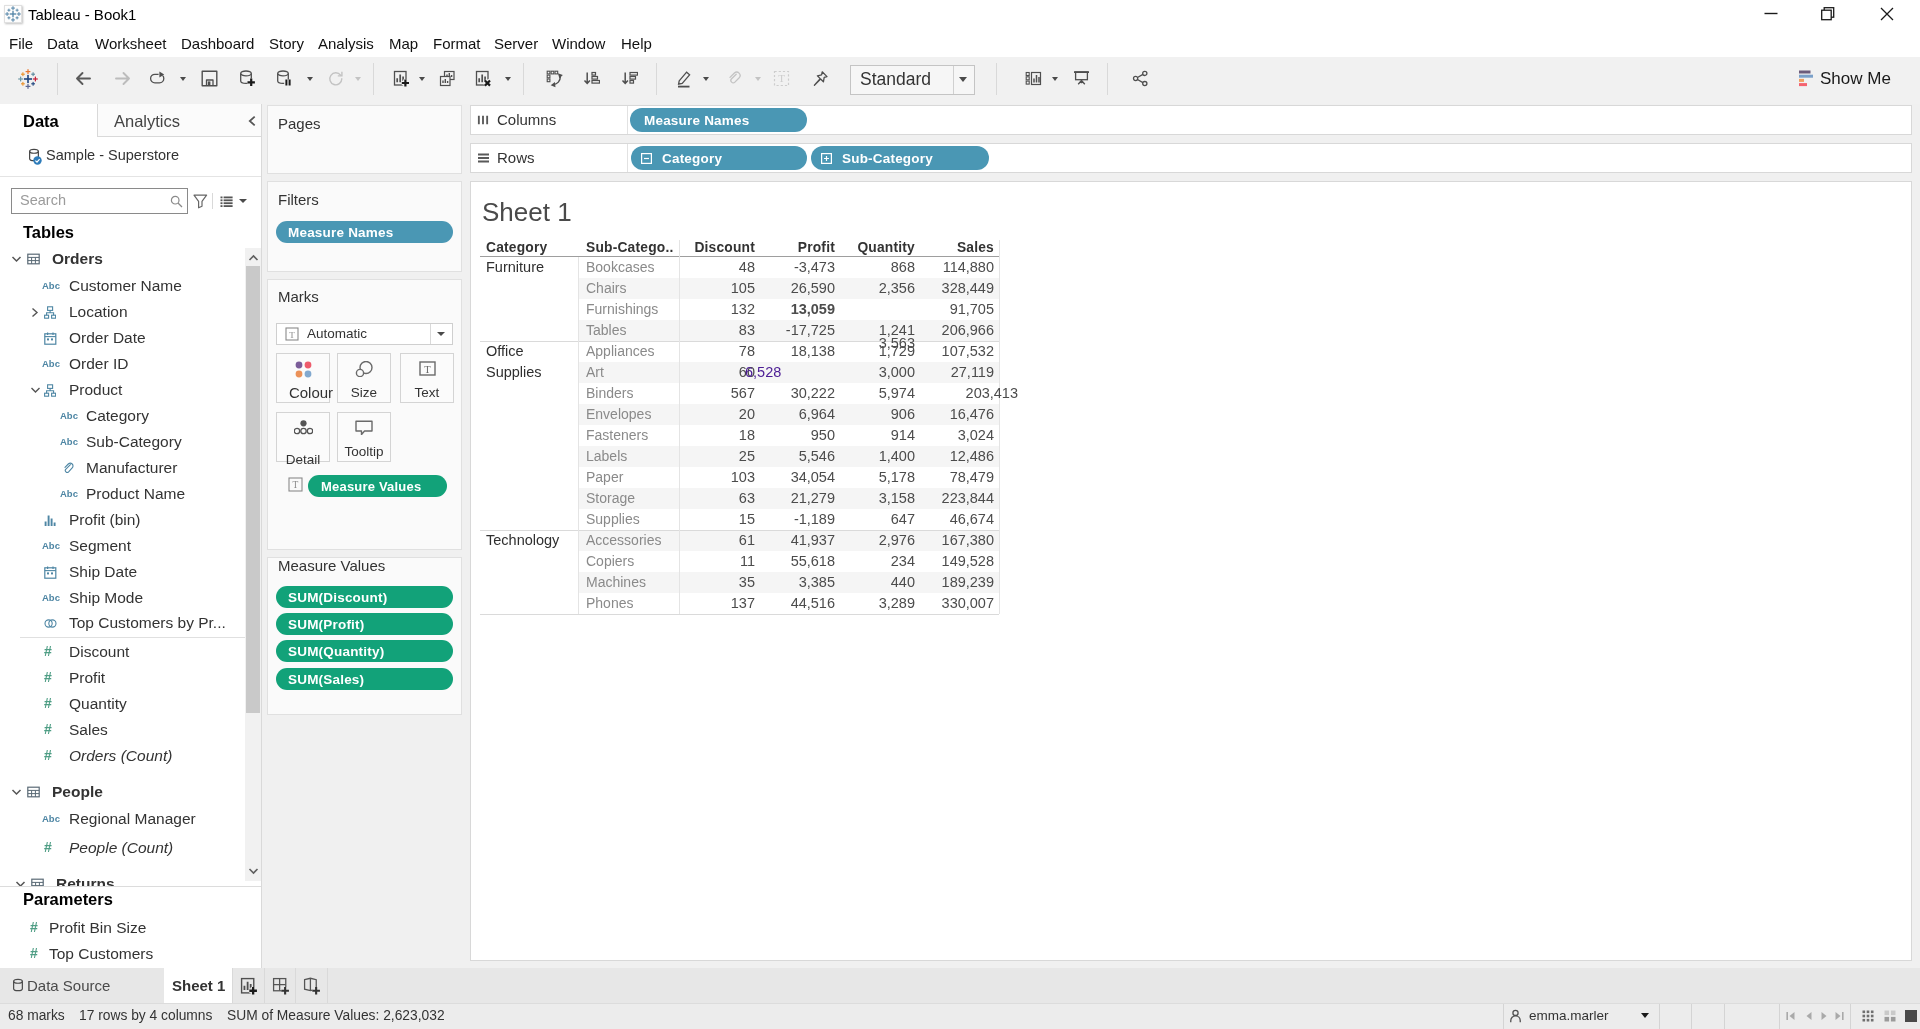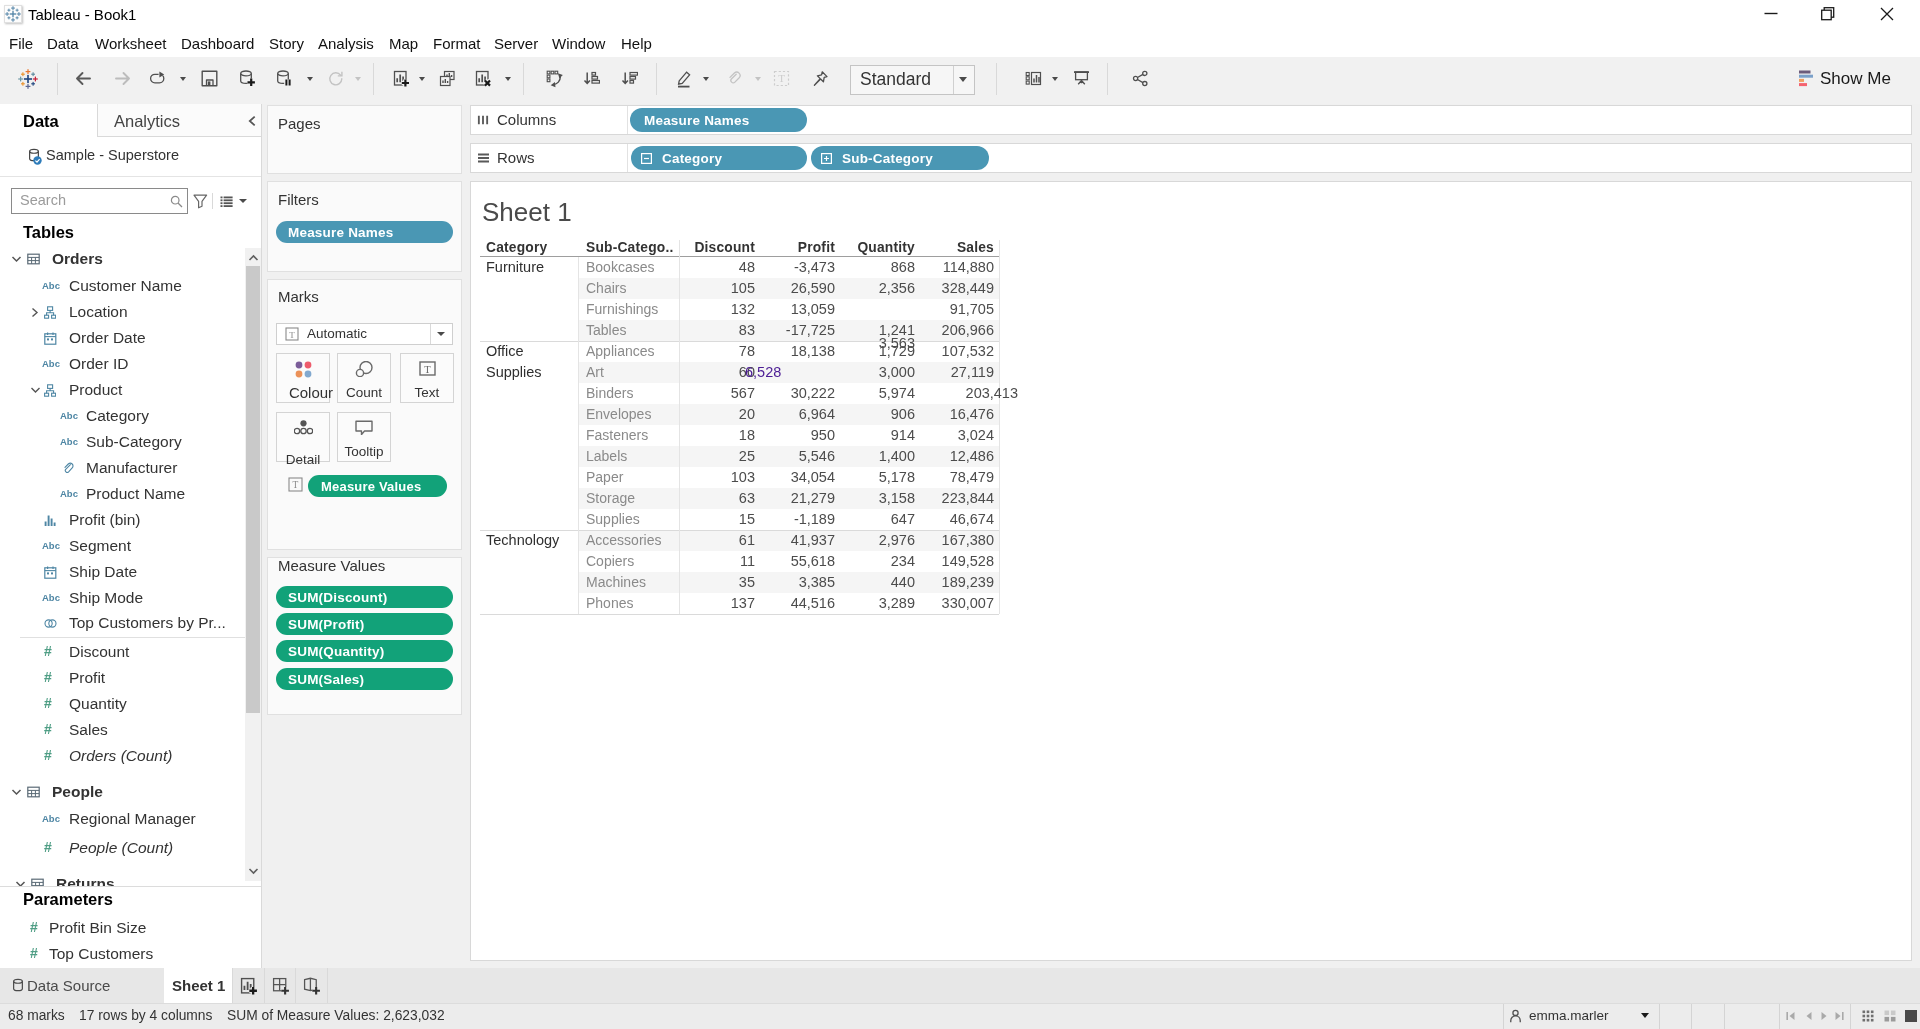--- a/index.html
+++ b/index.html
@@ -389,21 +389,21 @@
     <circle cx="14" cy="4" r="3.4" fill="#ee5c6c"></circle>
     <circle cx="5" cy="13" r="3.4" fill="#eb9158"></circle>
     <circle cx="14" cy="13" r="3.4" fill="#82a9cf"></circle>
   </svg>
 <div class="lb" style="left:276px;top:393px;width:70px;text-align:center;font-size:15px;color:#333">Colour</div>
 <div class="abs" style="left:337px;top:353px;width:54px;height:50px;background:#fbfbfb;border:1px solid #d4d4d4;"></div>
 <svg class="abs" style="left:355.0px;top:361px" width="18" height="16" viewBox="0 0 18 16">
     <circle cx="11" cy="6.5" r="6" fill="none" stroke="#6a6a6a" stroke-width="1.4"></circle>
     <circle cx="5" cy="12" r="3.6" fill="#fbfbfb" stroke="#6a6a6a" stroke-width="1.4"></circle>
   </svg>
-<div class="lb" style="left:337px;top:393px;width:54px;text-align:center;font-size:13.5px;color:#333">Count</div>
+<div class="lb" style="left:337px;top:393px;width:54px;text-align:center;font-size:13.5px;color:#333">Size</div>
 <div class="abs" style="left:400px;top:353px;width:54px;height:50px;background:#fbfbfb;border:1px solid #d4d4d4;"></div>
 <svg class="abs" style="left:418.5px;top:361px" width="17" height="15" viewBox="0 0 17 15">
     <rect x="1" y="1" width="15" height="13" fill="none" stroke="#6a6a6a" stroke-width="1.4"></rect>
     <text x="8.5" y="11.5" font-family="Liberation Serif,serif" font-size="10.5" fill="#6a6a6a" text-anchor="middle">T</text>
   </svg>
 <div class="lb" style="left:400px;top:393px;width:54px;text-align:center;font-size:13.5px;color:#333">Text</div>
 <div class="abs" style="left:276px;top:412px;width:54px;height:50px;background:#fbfbfb;border:1px solid #d4d4d4;"></div>
 <svg class="abs" style="left:293.5px;top:420px" width="19" height="15" viewBox="0 0 19 15">
     <circle cx="9.5" cy="3.3" r="3.1" fill="#555"></circle>
     <circle cx="3" cy="11" r="2.7" fill="none" stroke="#555" stroke-width="1.3"></circle>
@@ -493,21 +493,21 @@
 <div class="lb " style="left:745px;width:90px;text-align:right;top:268.0px;font-size:14.5px;color:#4c4c4c;font-weight:400;font-style:normal;letter-spacing:0px;">-3,473</div>
 <div class="lb " style="left:825px;width:90px;text-align:right;top:268.0px;font-size:14.5px;color:#4c4c4c;font-weight:400;font-style:normal;letter-spacing:0px;">868</div>
 <div class="lb " style="left:904px;width:90px;text-align:right;top:268.0px;font-size:14.5px;color:#4c4c4c;font-weight:400;font-style:normal;letter-spacing:0px;">114,880</div>
 <div class="lb " style="left:586px;top:289.0px;font-size:14px;color:#8a8a8a;font-weight:400;font-style:normal;letter-spacing:0px;">Chairs</div>
 <div class="lb " style="left:665px;width:90px;text-align:right;top:289.0px;font-size:14.5px;color:#4c4c4c;font-weight:400;font-style:normal;letter-spacing:0px;">105</div>
 <div class="lb " style="left:745px;width:90px;text-align:right;top:289.0px;font-size:14.5px;color:#4c4c4c;font-weight:400;font-style:normal;letter-spacing:0px;">26,590</div>
 <div class="lb " style="left:825px;width:90px;text-align:right;top:289.0px;font-size:14.5px;color:#4c4c4c;font-weight:400;font-style:normal;letter-spacing:0px;">2,356</div>
 <div class="lb " style="left:904px;width:90px;text-align:right;top:289.0px;font-size:14.5px;color:#4c4c4c;font-weight:400;font-style:normal;letter-spacing:0px;">328,449</div>
 <div class="lb " style="left:586px;top:310.0px;font-size:14px;color:#8a8a8a;font-weight:400;font-style:normal;letter-spacing:0px;">Furnishings</div>
 <div class="lb " style="left:665px;width:90px;text-align:right;top:310.0px;font-size:14.5px;color:#4c4c4c;font-weight:400;font-style:normal;letter-spacing:0px;">132</div>
-<div class="lb " style="left:745px;width:90px;text-align:right;top:310.0px;font-size:14.5px;color:#4c4c4c;font-weight:400;font-style:normal;letter-spacing:0px;">13,059</div>
+<div class="lb " style="left:745px;width:90px;text-align:right;top:310.0px;font-size:14.5px;color:#4c4c4c;font-weight:700;font-style:normal;letter-spacing:0px;">13,059</div>
 <div class="lb " style="left:825px;width:90px;text-align:right;top:310.0px;font-size:14.5px;color:#4c4c4c;font-weight:400;font-style:normal;letter-spacing:0px;margin-top:34px;">3,563</div>
 <div class="lb " style="left:904px;width:90px;text-align:right;top:310.0px;font-size:14.5px;color:#4c4c4c;font-weight:400;font-style:normal;letter-spacing:0px;">91,705</div>
 <div class="lb " style="left:586px;top:331.0px;font-size:14px;color:#8a8a8a;font-weight:400;font-style:normal;letter-spacing:0px;">Tables</div>
 <div class="lb " style="left:665px;width:90px;text-align:right;top:331.0px;font-size:14.5px;color:#4c4c4c;font-weight:400;font-style:normal;letter-spacing:0px;">83</div>
 <div class="lb " style="left:745px;width:90px;text-align:right;top:331.0px;font-size:14.5px;color:#4c4c4c;font-weight:400;font-style:normal;letter-spacing:0px;">-17,725</div>
 <div class="lb " style="left:825px;width:90px;text-align:right;top:331.0px;font-size:14.5px;color:#4c4c4c;font-weight:400;font-style:normal;letter-spacing:0px;">1,241</div>
 <div class="lb " style="left:904px;width:90px;text-align:right;top:331.0px;font-size:14.5px;color:#4c4c4c;font-weight:400;font-style:normal;letter-spacing:0px;">206,966</div>
 <div class="lb " style="left:486px;top:352.0px;font-size:14.5px;color:#2f2f2f;font-weight:400;font-style:normal;letter-spacing:0px;">Office</div>
 <div class="lb " style="left:586px;top:352.0px;font-size:14px;color:#8a8a8a;font-weight:400;font-style:normal;letter-spacing:0px;">Appliances</div>
 <div class="lb " style="left:665px;width:90px;text-align:right;top:352.0px;font-size:14.5px;color:#4c4c4c;font-weight:400;font-style:normal;letter-spacing:0px;">78</div>

